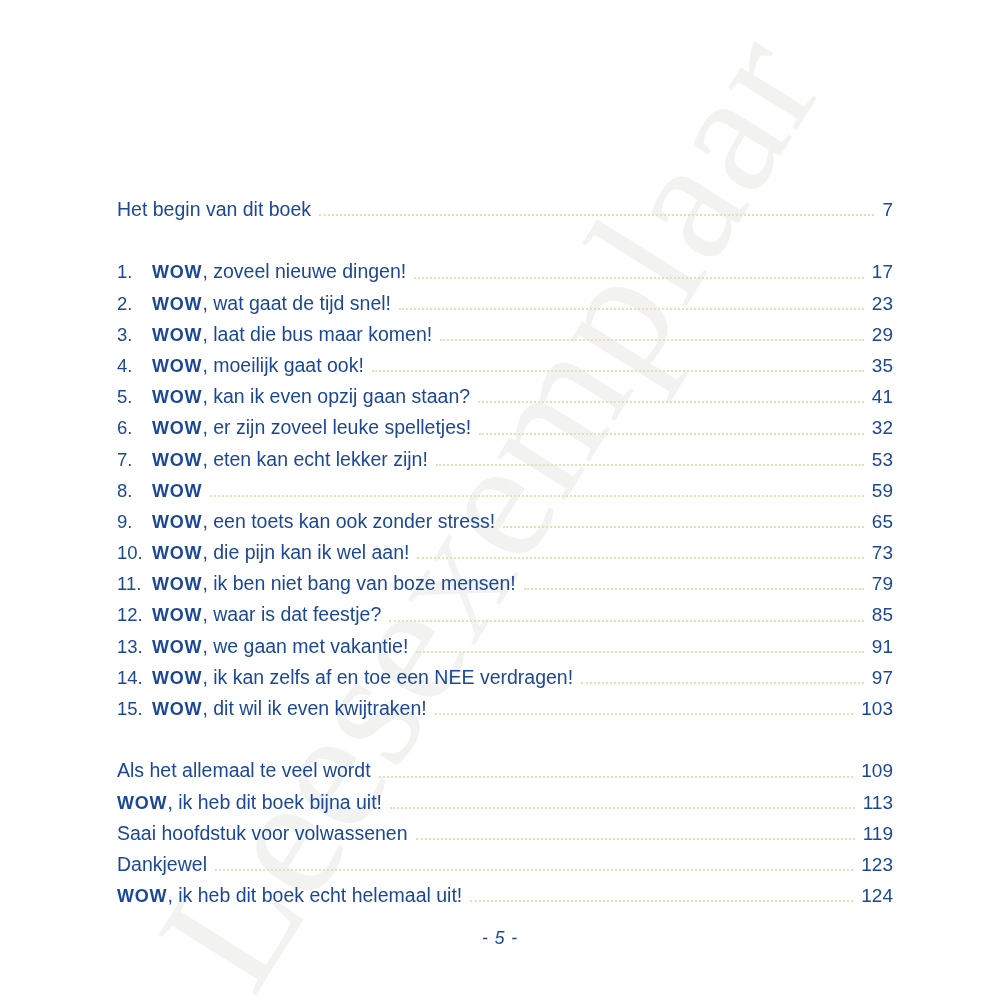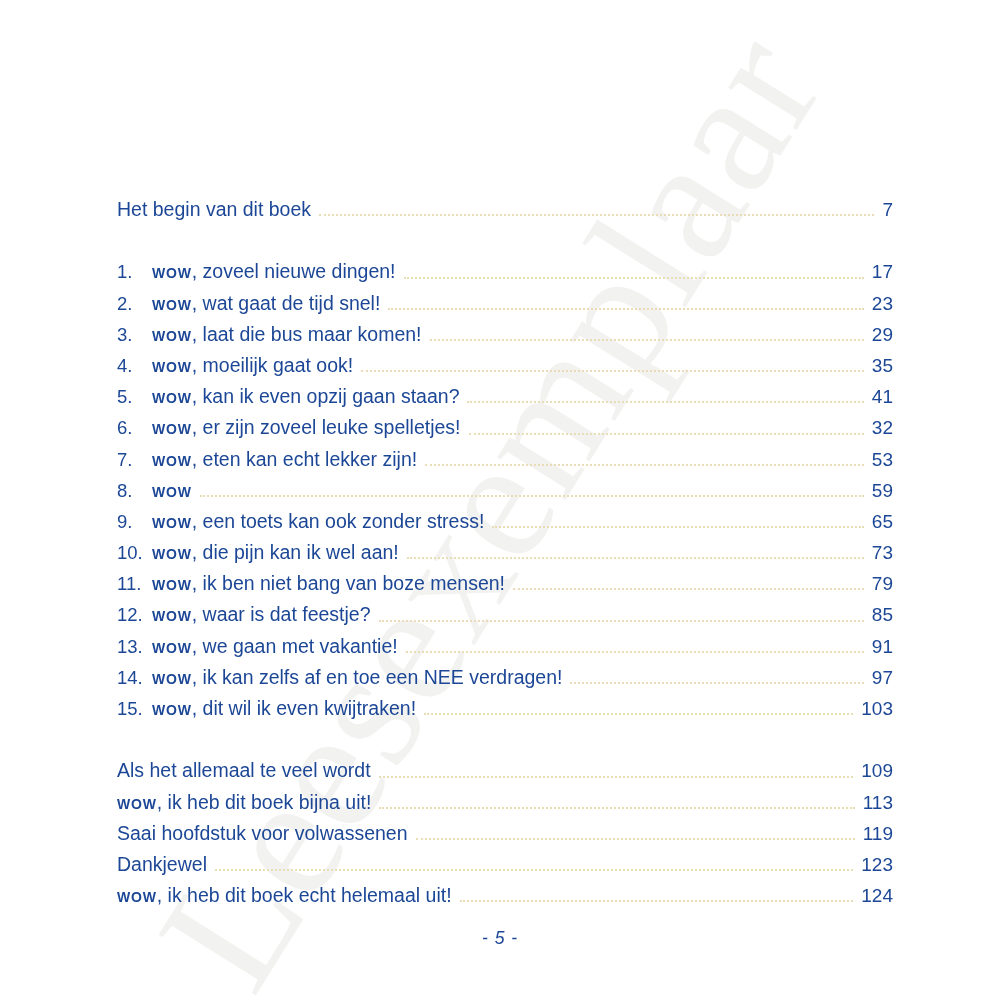--- a/index.html
+++ b/index.html
@@ -44,21 +44,21 @@
     font-size:19.5px;
     white-space:nowrap;
   }
   .num{
     flex:none;
     width:35px;
     font-size:18.5px;
   }
   .wow{
     font-weight:800;
-    font-size:14px;
+    font-size:18px;
     letter-spacing:0.8px;
     text-align:right;
   }
   .label{}
   .leader{
     flex:1 1 auto;
     min-width:16px;
     align-self:flex-end;
     margin:0 8px 9px 8px;
     border-bottom:2.4px dotted var(--leader);

